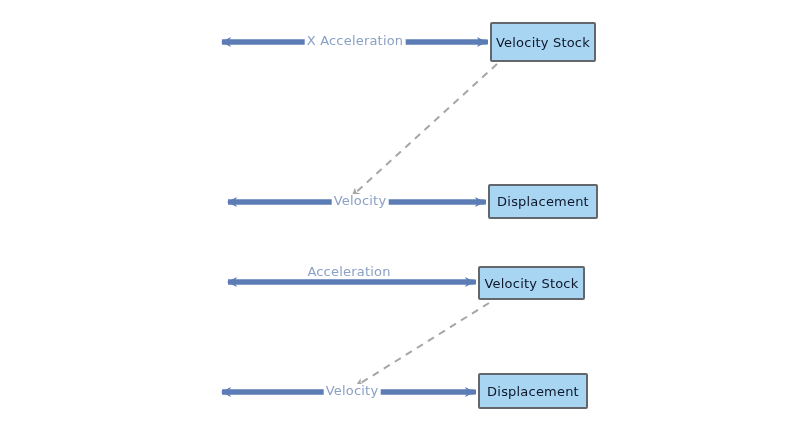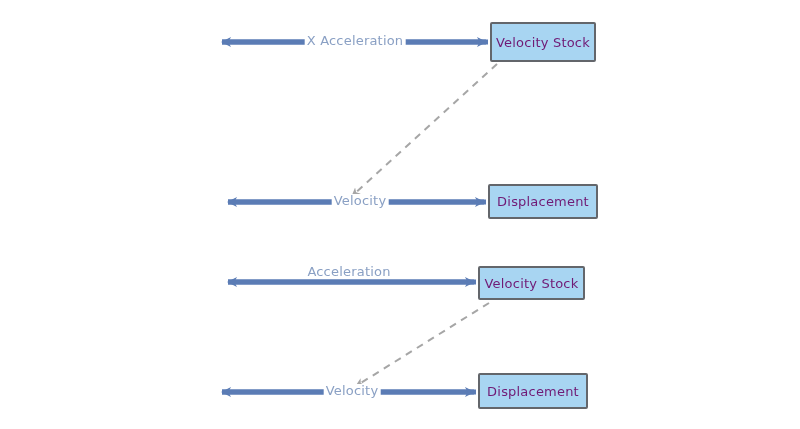--- a/index.html
+++ b/index.html
@@ -28,21 +28,21 @@
   }
   .node {
     position: absolute;
     box-sizing: border-box;
     background: #a8d5f2;
     border: 2px solid #63666b;
     border-radius: 2px;
     display: flex;
     align-items: center;
     justify-content: center;
-    color: #701a75;
+    color: #0f172a;
     font-family: "DejaVu Sans", sans-serif;
     font-size: 13px;
     letter-spacing: 0.2px;
     white-space: nowrap;
   }
   .flow-label {
     position: absolute;
     transform: translate(-50%, -50%);
     color: #8aa0c4;
     font-family: "DejaVu Sans", sans-serif;

